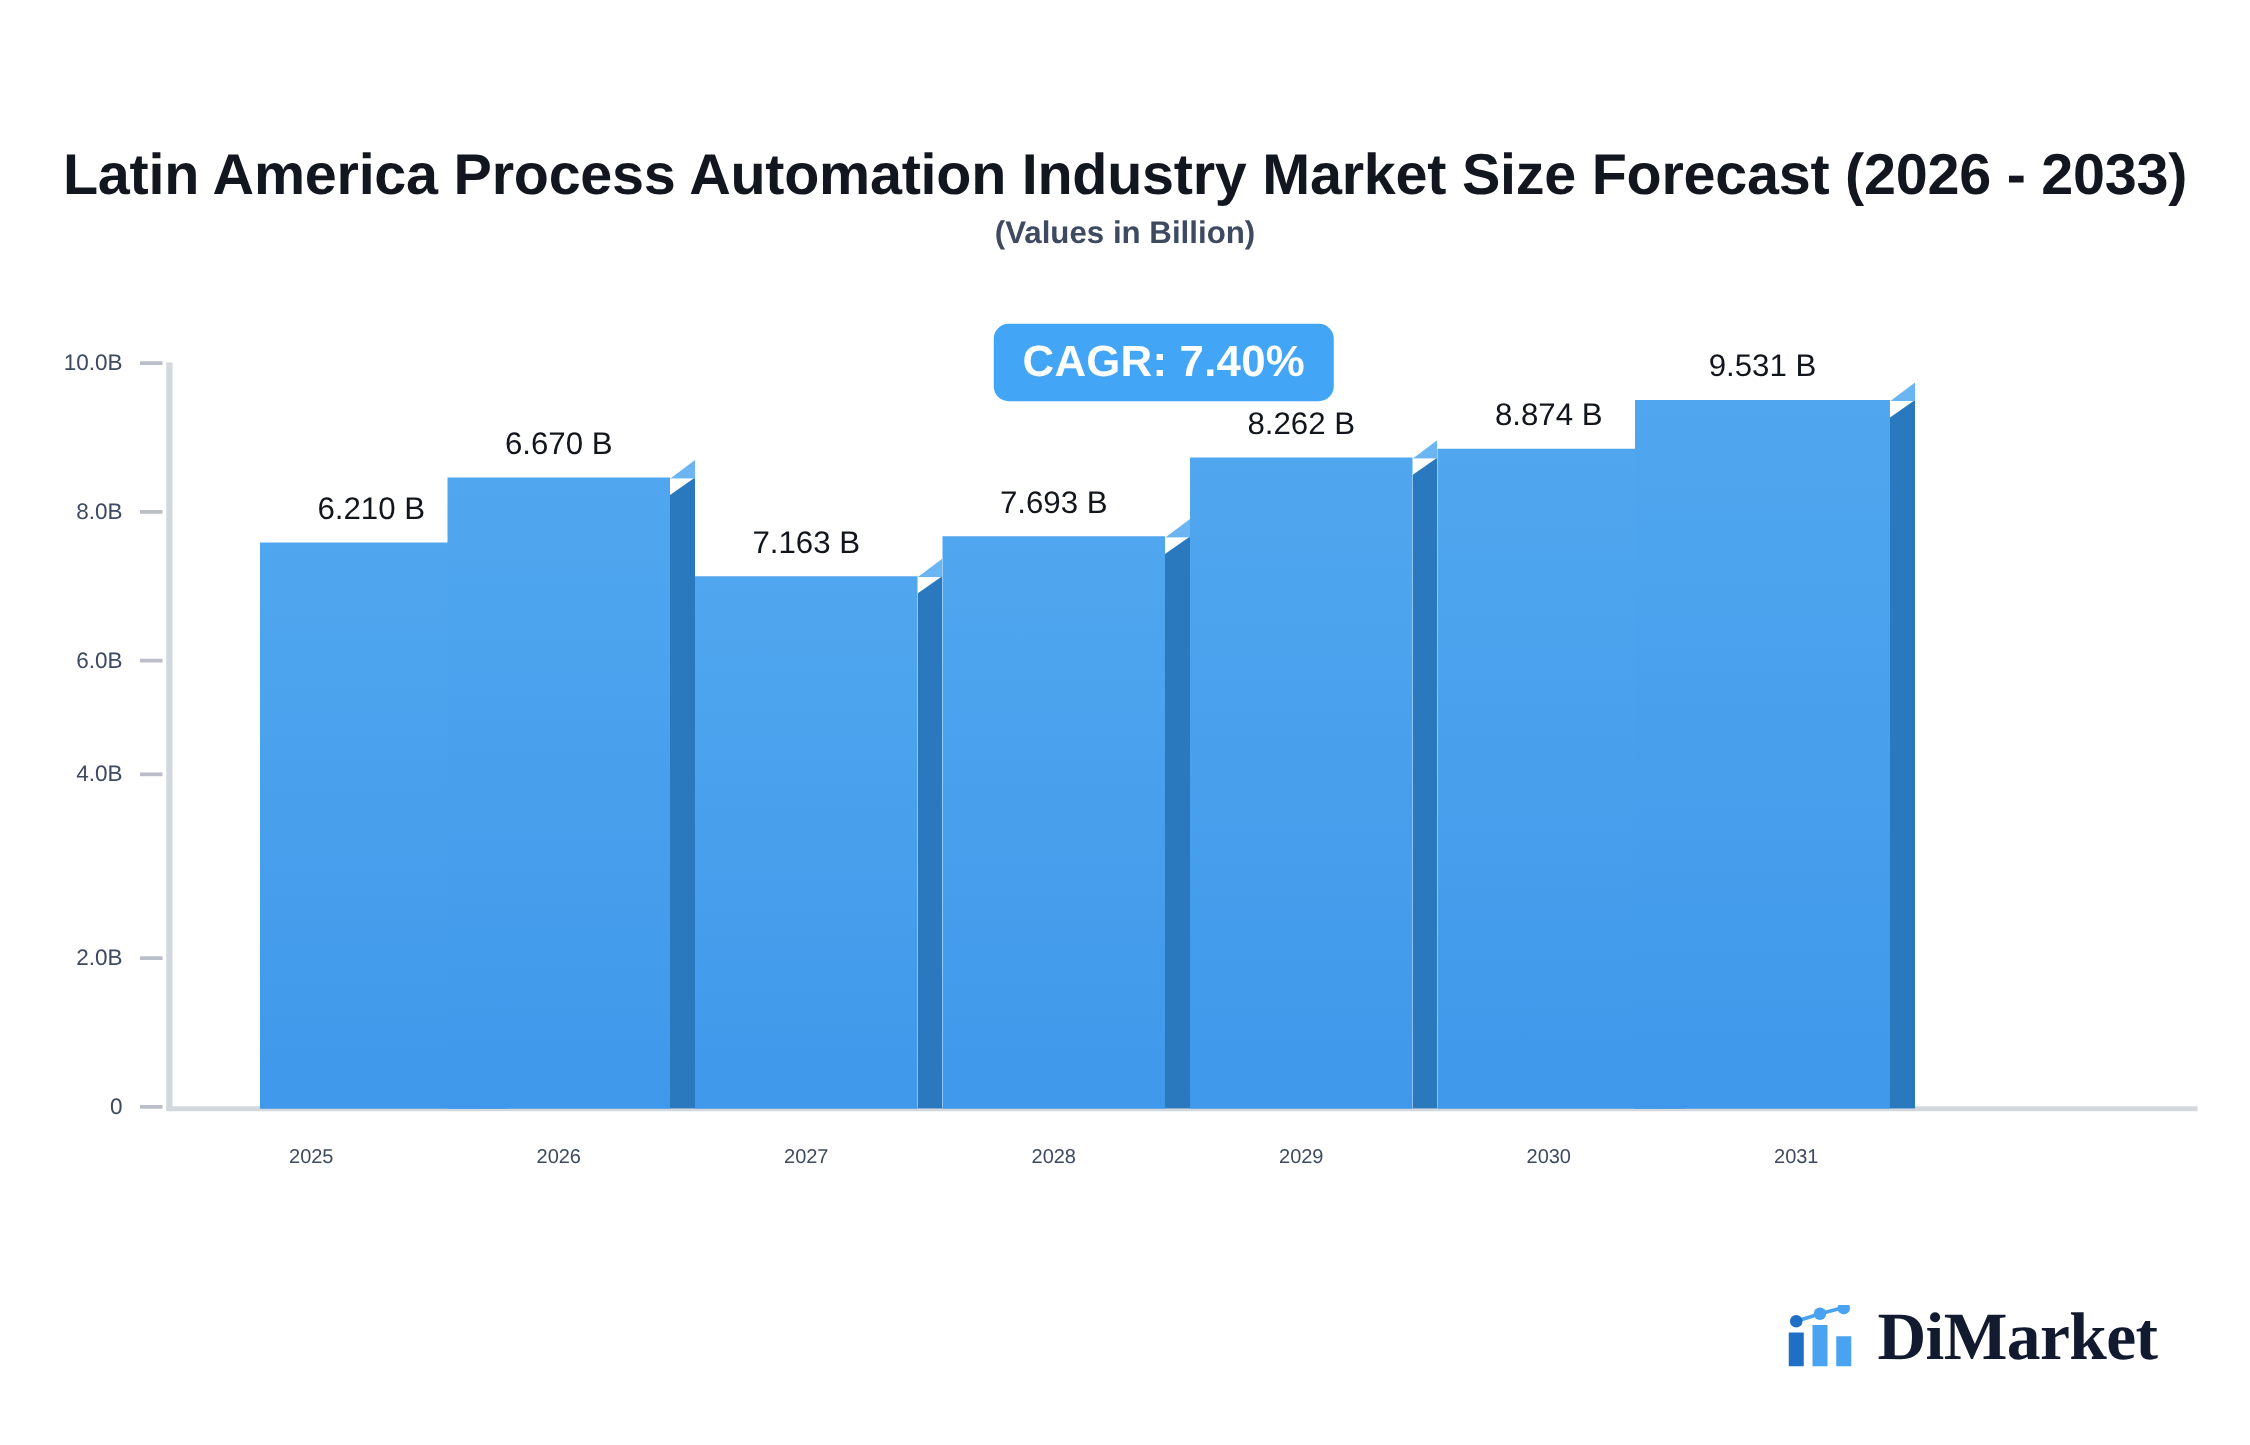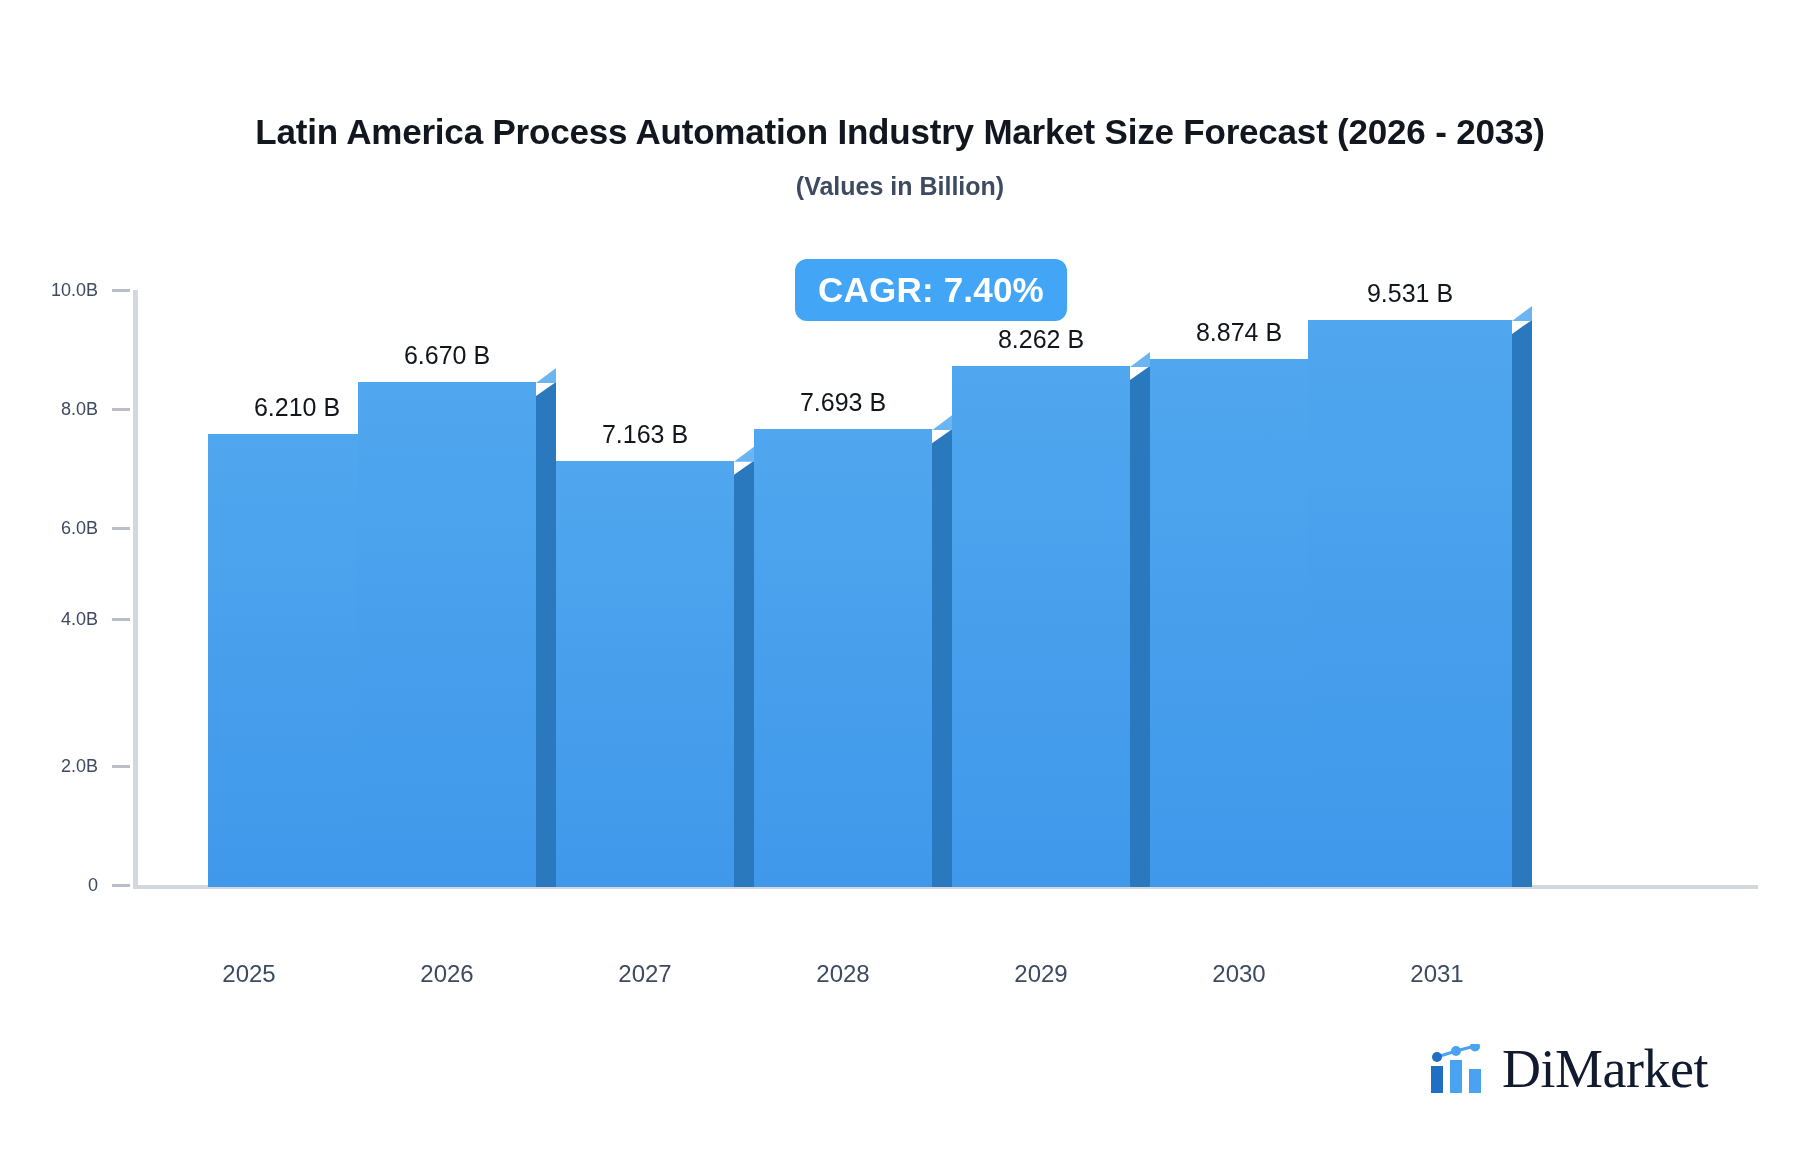--- a/index.html
+++ b/index.html
@@ -17,21 +17,21 @@
     background: #ffffff;
   }
 
   
   .chart-title {
     position: absolute;
     top: 112px;
     left: 0;
     width: 1800px;
     text-align: center;
-    font-size: 35px;
+    font-size: 46px;
     font-weight: 700;
     color: #12161f;
     letter-spacing: -0.2px;
     white-space: nowrap;
   }
   .chart-subtitle {
     position: absolute;
     top: 172px;
     left: 0;
     width: 1800px;
@@ -147,39 +147,38 @@
     font-size: 25px;
     color: #11151c;
     white-space: nowrap;
   }
 
   
   .x-label {
     position: absolute;
     top: 917px;
     text-align: center;
-    font-size: 24px;
+    font-size: 16px;
     color: #3d4a60;
-    margin-top: 43px;
   }
 
   
   #logo {
     position: absolute;
     left: 1430px;
     top: 1042px;
     display: flex;
     align-items: center;
     gap: 16px;
   }
   #logo .logo-mark { display: block; }
   #logo .logo-word {
     font-family: "Liberation Serif", serif;
     font-size: 54px;
-    font-weight: 400;
+    font-weight: 700;
     color: #111a2e;
     letter-spacing: -0.5px;
     line-height: 1;
   }
 </style>
 </head>
 <body>
 
 <div id="stage">
 

